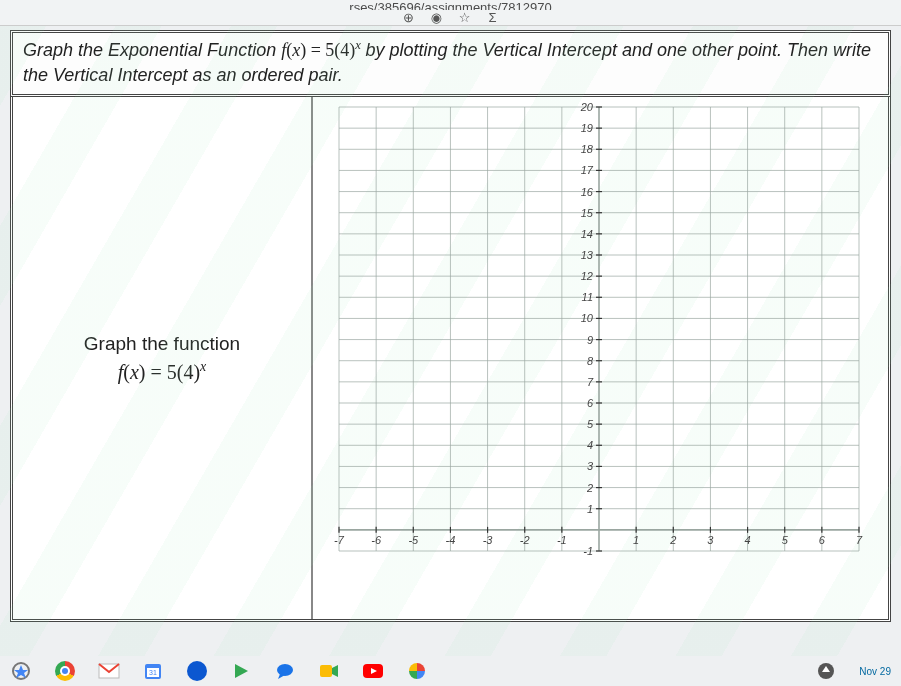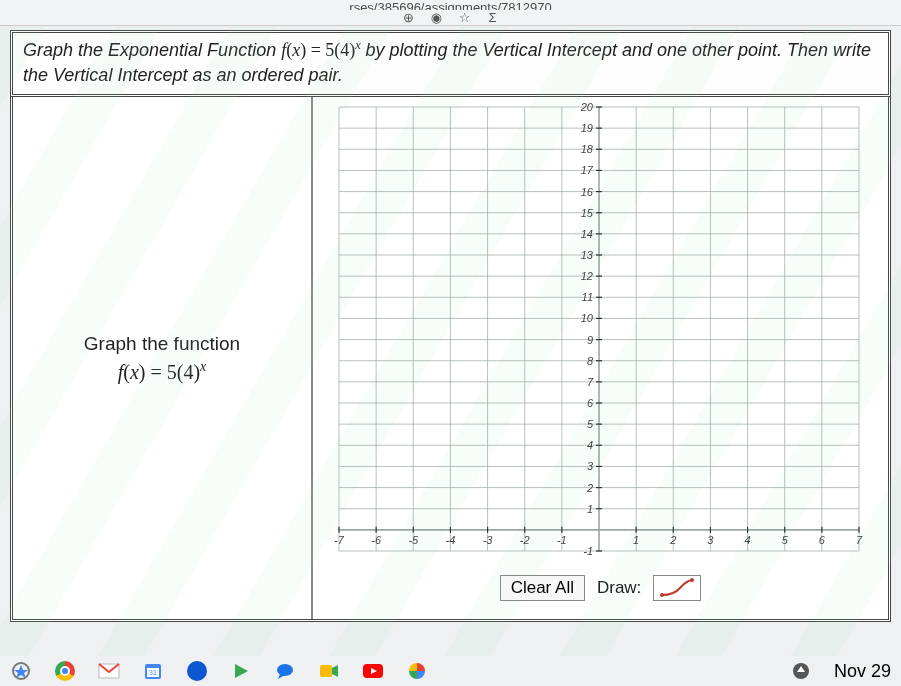--- a/index.html
+++ b/index.html
@@ -103,21 +103,21 @@
     position:absolute;
     bottom:0; left:0; right:0;
     height:30px;
     background:#eef0f2;
     display:flex;
     align-items:center;
     padding: 0 10px;
     gap: 22px;
   }
   .taskbar .spacer { flex:1;}
-  .taskbar .time { font-size:18px; color:#000000;}
+  .taskbar .time { font-size:10px; color:#0369a1;}
   .ticon { width:22px; height:22px; display:flex; align-items:center; justify-content:center; cursor:pointer;}
   .circle { width:20px;height:20px;border-radius:50%;}
   
   .page::before {
     content:"";
     position:absolute;
     inset:0;
     background: repeating-linear-gradient(120deg, rgba(150,230,180,0.08) 0 40px, rgba(255,255,255,0) 40px 100px);
     pointer-events:none;
   }
@@ -258,31 +258,20 @@
             <text x="274" y="73.42857142857142" text-anchor="end" font-size="11" font-style="italic" fill="#444">17</text>
             <line x1="277" y1="69.42857142857142" x2="283" y2="69.42857142857142" stroke="#333" stroke-width="1.2"></line>
             <text x="274" y="52.285714285714285" text-anchor="end" font-size="11" font-style="italic" fill="#444">18</text>
             <line x1="277" y1="48.285714285714285" x2="283" y2="48.285714285714285" stroke="#333" stroke-width="1.2"></line>
             <text x="274" y="31.142857142857142" text-anchor="end" font-size="11" font-style="italic" fill="#444">19</text>
             <line x1="277" y1="27.142857142857142" x2="283" y2="27.142857142857142" stroke="#333" stroke-width="1.2"></line>
             <text x="274" y="10" text-anchor="end" font-size="11" font-style="italic" fill="#444">20</text>
             <line x1="277" y1="6" x2="283" y2="6" stroke="#333" stroke-width="1.2"></line>
           </svg>
       </div>
-      <div class="controls">
-        <button class="clearbtn">Clear All</button>
-        <span>Draw:</span>
-        <span class="drawbtn">
-          <svg width="34" height="20">
-            <path d="M2 17 Q 14 17 20 10 Q 26 3 32 2" stroke="#c0392b" stroke-width="2" fill="none"></path>
-            <circle cx="2" cy="17" r="2" fill="#c0392b"></circle>
-            <circle cx="32" cy="2" r="2" fill="#c0392b"></circle>
-          </svg>
-        </span>
-      </div>
     </div>
   </div>
 
 </div>
 
 <div class="taskbar">
   <div class="ticon">
     <svg width="20" height="20">
         <circle cx="10" cy="10" r="8" fill="none" stroke="#777" stroke-width="2"></circle>
         <polygon points="10,4 12,9 17,9 13,12 15,17 10,14 5,17 7,12 3,9 8,9" fill="#4285f4"></polygon>

